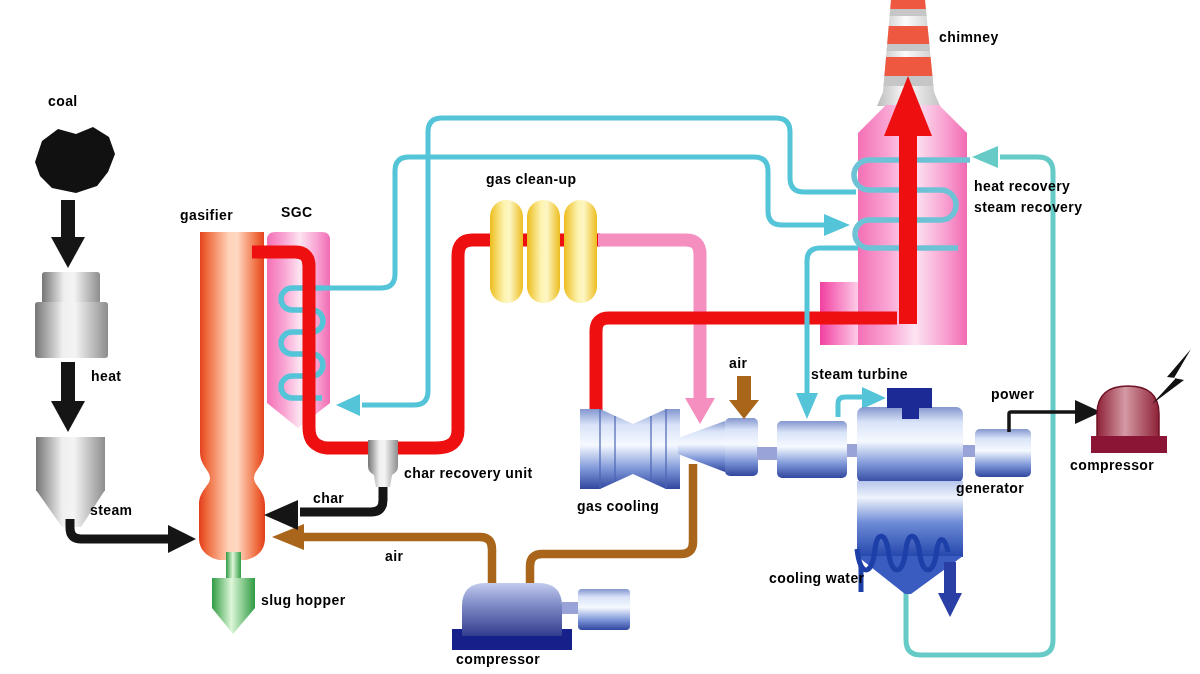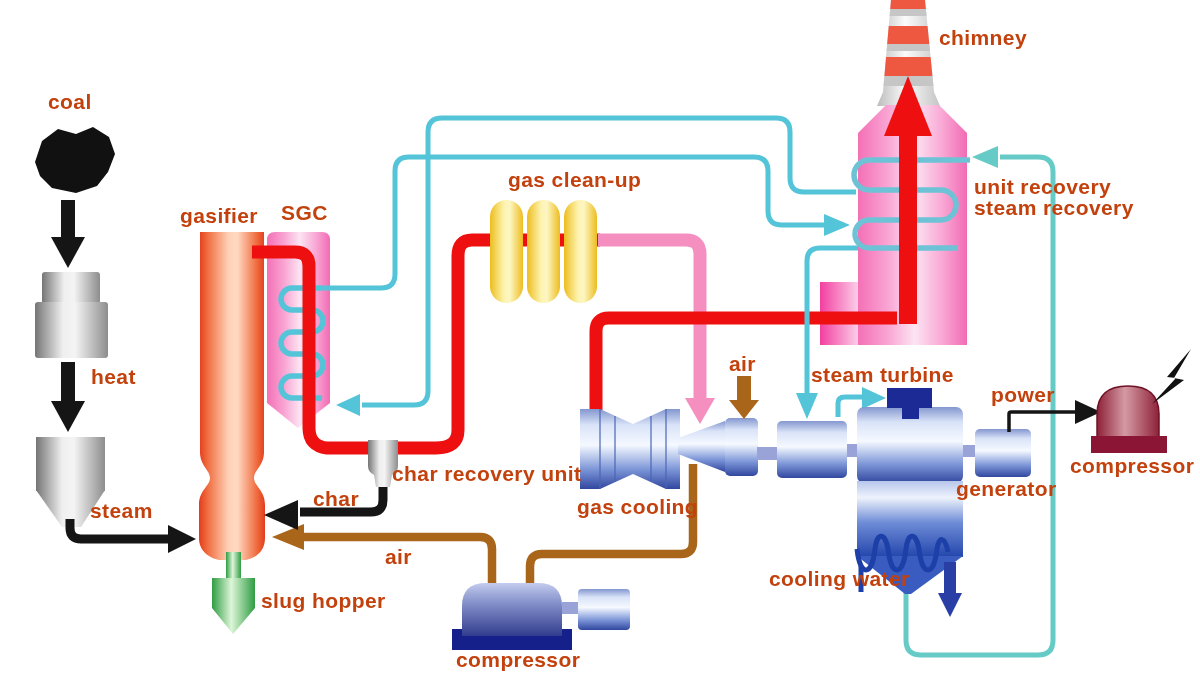--- a/index.html
+++ b/index.html
@@ -1,19 +1,19 @@
 <!DOCTYPE html>
 <html><head>
 <meta charset="utf-8">
 <style>
   html,body{margin:0;padding:0;background:#ffffff;}
   #stage{position:relative;width:1200px;height:674px;background:#ffffff;overflow:hidden;
          font-family:"Liberation Sans",sans-serif;}
   #stage svg{position:absolute;left:0;top:0;}
-  .lbl{position:absolute;font-weight:bold;font-size:21px;color:#c2410c;
+  .lbl{position:absolute;font-weight:bold;font-size:14px;color:#000000;
        letter-spacing:0.4px;white-space:nowrap;line-height:21px;}
 </style>
 </head>
 <body>
 
 <div id="stage">
 <svg width="1200" height="674" viewBox="0 0 1200 674">
   <defs>
     <linearGradient id="gasifierG" x1="0" y1="0" x2="1" y2="0">
       <stop offset="0" stop-color="#e23c1d"></stop>
@@ -252,29 +252,29 @@
   <path fill="#111111" d="M 1191 349 L 1167 377 L 1176 378 L 1152 404 L 1184 380 L 1174 378 Z"></path>
 </svg>
 
 <div class="lbl" style="left:48px;top:91px">coal</div>
 <div class="lbl" style="left:91px;top:366px">heat</div>
 <div class="lbl" style="left:90px;top:500px">steam</div>
 <div class="lbl" style="left:180px;top:205px">gasifier</div>
 <div class="lbl" style="left:281px;top:202px">SGC</div>
 <div class="lbl" style="left:261px;top:590px">slug hopper</div>
 <div class="lbl" style="left:313px;top:488px">char</div>
-<div class="lbl" style="left:392px;top:463px">char recovery unit</div>
+<div class="lbl" style="left:404px;top:463px">char recovery unit</div>
 <div class="lbl" style="left:385px;top:546px">air</div>
-<div class="lbl" style="left:508px;top:169px">gas clean-up</div>
+<div class="lbl" style="left:486px;top:169px">gas clean-up</div>
 <div class="lbl" style="left:577px;top:496px">gas cooling</div>
 <div class="lbl" style="left:456px;top:649px">compressor</div>
 <div class="lbl" style="left:729px;top:353px">air</div>
 <div class="lbl" style="left:811px;top:364px">steam turbine</div>
 <div class="lbl" style="left:939px;top:27px">chimney</div>
 <div class="lbl" style="left:974px;top:176px">
-  <div>unit recovery</div>
+  <div>heat recovery</div>
   <div>steam recovery</div>
 </div>
 <div class="lbl" style="left:991px;top:384px">power</div>
 <div class="lbl" style="left:956px;top:478px">generator</div>
 <div class="lbl" style="left:1070px;top:455px">compressor</div>
 <div class="lbl" style="left:769px;top:568px">cooling water</div>
 </div>
 
 </body></html>

